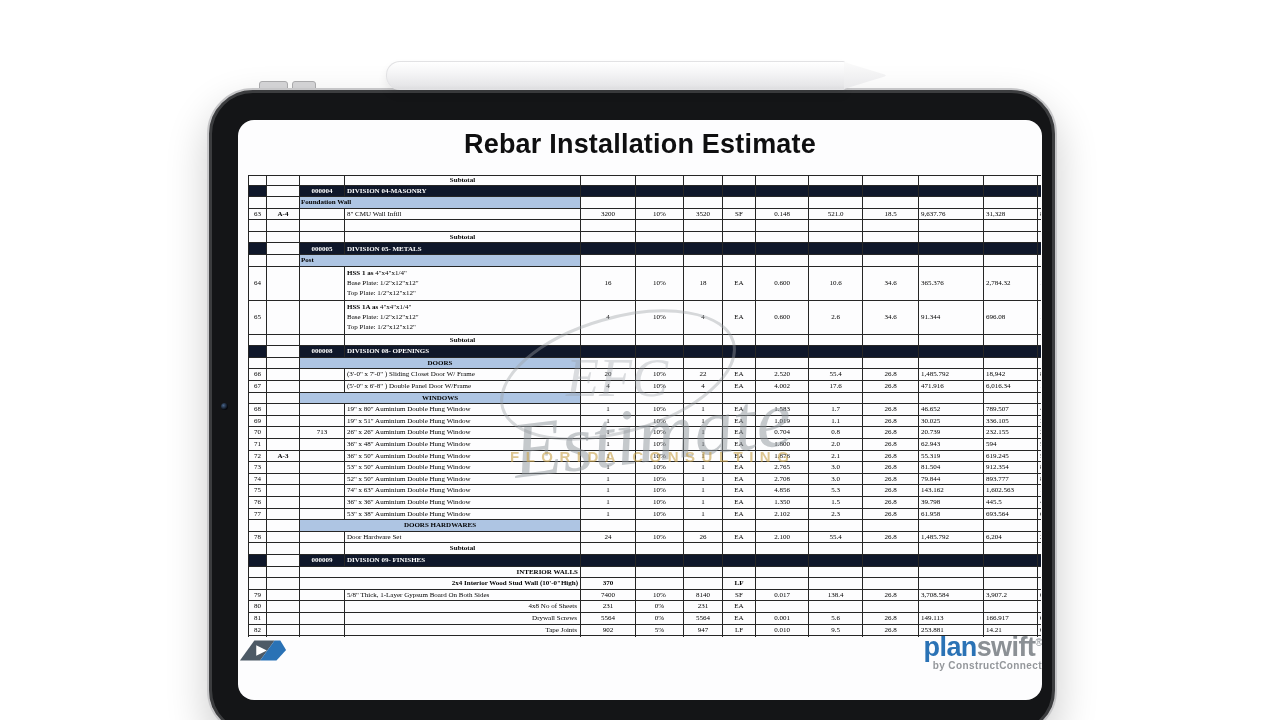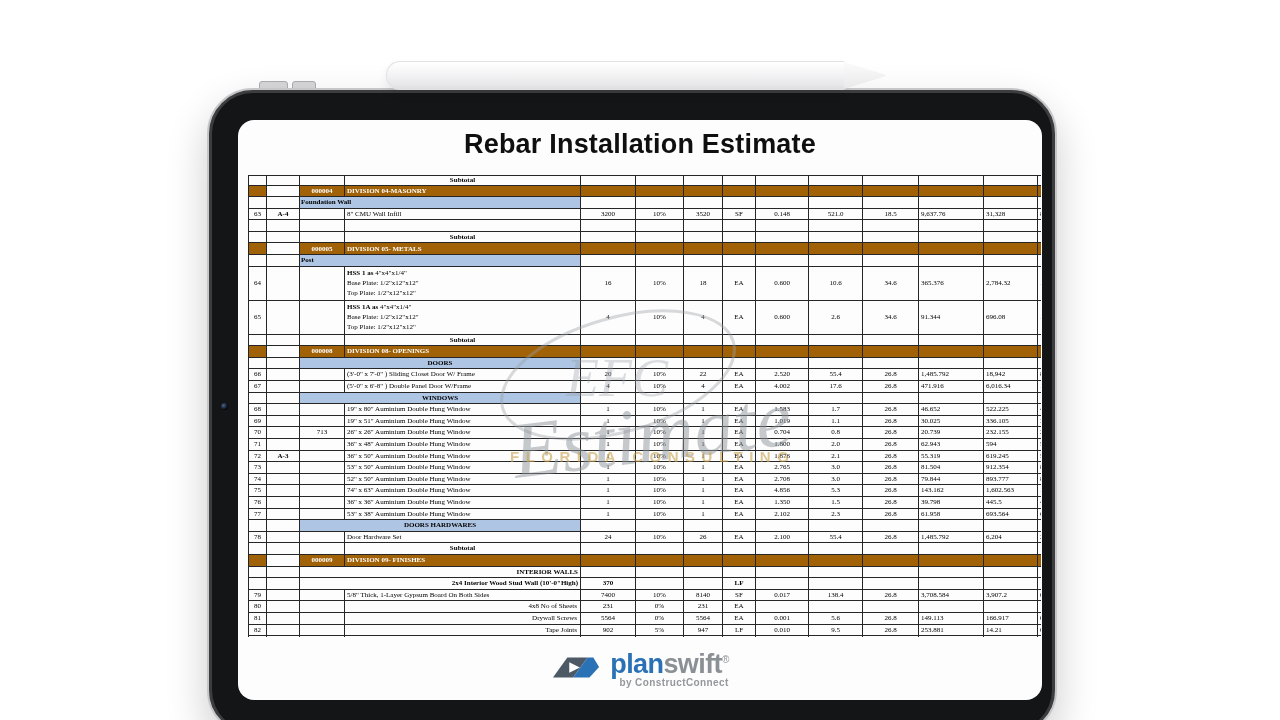--- a/index.html
+++ b/index.html
@@ -36,36 +36,36 @@
   table.est{border-collapse:collapse;table-layout:fixed;width:844px;
             font-family:"Liberation Serif","DejaVu Serif",serif;color:#000;}
   table.est td{border:1px solid #262626;padding:0 2px;height:10.6px;font-size:7px;
                line-height:8.5px;overflow:hidden;white-space:nowrap;vertical-align:middle;}
   tr.partial td{height:8px;}
   tr.tall td{height:33px;}
   td.ctr{text-align:center;}
   td.lft{text-align:left;padding-left:2px;}
   td.c-desc{text-align:left;padding-left:3px;font-size:7.2px;}
   td.c-desc.right{text-align:right;padding-right:3px;}
-  td.div{background:#a16207;}
+  td.div{background:#0f172a;}
   td.div-lbl{color:#ffffff;font-weight:700;font-size:7px;text-align:left;padding-left:3px;}
   td.code-lbl{color:#ffffff;font-weight:700;text-align:center;}
   td.sec{background:#aec5e3;font-weight:700;font-size:7.2px;}
   td.sec.center{text-align:center;}
   td.sec.left{text-align:left;padding-left:1px;}
   td.hd{font-weight:700;font-size:7.2px;text-align:right;padding-left:3px;}
   td.subt{text-align:center;font-weight:700;padding-right:3px;font-size:7.2px;}
   td.b{font-weight:700;}
   .dline{line-height:10px;white-space:nowrap;}
 
   
   .wm{position:absolute;left:250px;top:150px;width:480px;height:300px;z-index:6;pointer-events:none;}
 
   
-  .logo{position:absolute;left:0;top:527px;width:100%;display:flex;justify-content:center;
+  .logo{position:absolute;left:0;top:510px;width:100%;display:flex;justify-content:space-between;
         align-items:center;gap:9px;}
   .logo-text{display:flex;flex-direction:column;}
   .logo-name{font-size:27px;font-weight:700;line-height:25px;letter-spacing:-0.6px;}
   .lg-plan{color:#2a72b5;}
   .lg-swift{color:#8b9095;}
   .lg-reg{font-size:10px;color:#8b9095;vertical-align:10px;font-weight:400;}
   .logo-by{font-size:10px;color:#94979b;text-align:right;margin-top:0;letter-spacing:0.4px;font-weight:bold;}
 </style>
 </head>
 <body>
@@ -370,21 +370,21 @@
               <td class="ctr"></td>
               <td class="c-desc">19" x 80" Auminium Double Hung Window</td>
               <td class="ctr">1</td>
               <td class="ctr">10%</td>
               <td class="ctr">1</td>
               <td class="ctr">EA</td>
               <td class="ctr">1.583</td>
               <td class="ctr">1.7</td>
               <td class="ctr">26.8</td>
               <td class="lft">46.652</td>
-              <td class="lft">522.225</td>
+              <td class="lft">789.507</td>
               <td class="lft">47</td>
             </tr>
             <tr>
               <td class="ctr">69</td>
               <td class="ctr b"></td>
               <td class="ctr"></td>
               <td class="c-desc">19" x 51" Auminium Double Hung Window</td>
               <td class="ctr">1</td>
               <td class="ctr">10%</td>
               <td class="ctr">1</td>

